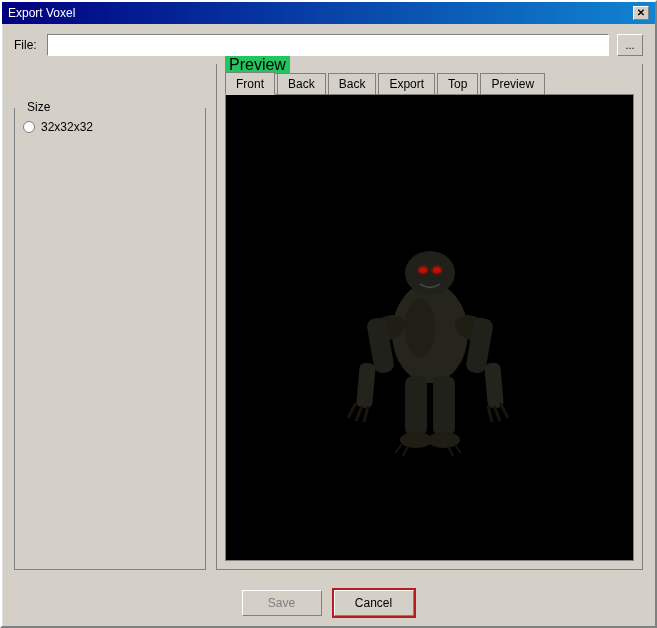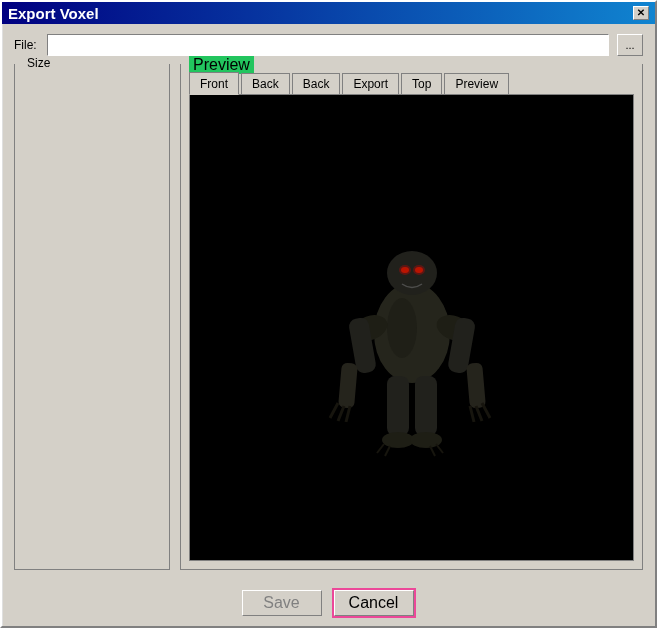--- a/index.html
+++ b/index.html
@@ -32,22 +32,22 @@
       color: white;
       padding: 3px 6px;
       display: flex;
       align-items: center;
       justify-content: space-between;
       height: 22px;
       flex-shrink: 0;
     }
 
     .title-bar-text {
-      font-size: 15px;
-      font-weight: bold;
+      font-size: 12px;
+      font-weight: normal;
       color: white;
     }
 
     .close-button {
       width: 16px;
       height: 14px;
       background: #d4d0c8;
       border: 1px solid #ffffff;
       border-right-color: #808080;
       border-bottom-color: #808080;
@@ -110,24 +110,25 @@
       display: flex;
       flex: 1;
       gap: 10px;
     }
 
     .size-group {
       border: 1px solid #808080;
       border-top: none;
       position: relative;
       padding: 10px 8px;
-      width: 156px;
+      width: 192px;
       flex-shrink: 0;
       display: flex;
       flex-direction: column;
+      margin-top: 44px;
     }
 
     .size-group-legend {
       position: absolute;
       top: -8px;
       left: 8px;
       background: #d4d0c8;
       padding: 0 4px;
       font-size: 12px;
     }
@@ -242,35 +243,35 @@
       flex-shrink: 0;
     }
 
     .footer-button {
       width: 80px;
       height: 26px;
       background: #d4d0c8;
       border: 1px solid #ffffff;
       border-right-color: #808080;
       border-bottom-color: #808080;
-      font-size: 16px;
+      font-size: 12px;
       cursor: pointer;
       display: flex;
       align-items: center;
       justify-content: center;
     }
 
     .footer-button:disabled,
     .footer-button.disabled {
       color: #808080;
       cursor: default;
     }
 
     .cancel-button-wrap {
-      border: 2px solid #ec4899;
+      border: 2px solid #b91c1c;
     }
 
     .cancel-button-wrap .footer-button {
       border: 1px solid #ffffff;
       border-right-color: #808080;
       border-bottom-color: #808080;
     }
   </style>
 </head>
 <body>
@@ -287,20 +288,24 @@
     <div class="file-row">
       <span class="file-label">File:</span>
       <input class="file-input" type="text" style="">
       <button class="browse-button">...</button>
     </div>
 
     <div class="main-content">
 
       <div class="size-group">
         <span class="size-group-legend">Size</span>
+        <div class="radio-item">
+          <input type="radio" class="radio-input" name="size" value="32" style="">
+          <label class="radio-label">32x32x32</label>
+        </div>
       </div>
 
       <div class="preview-group">
         <span class="preview-group-legend">Preview</span>
 
         <div class="tabs-row">
           <div class="tab active">Front</div>
           <div class="tab">Back</div>
           <div class="tab">Back</div>
           <div class="tab">Export</div>

